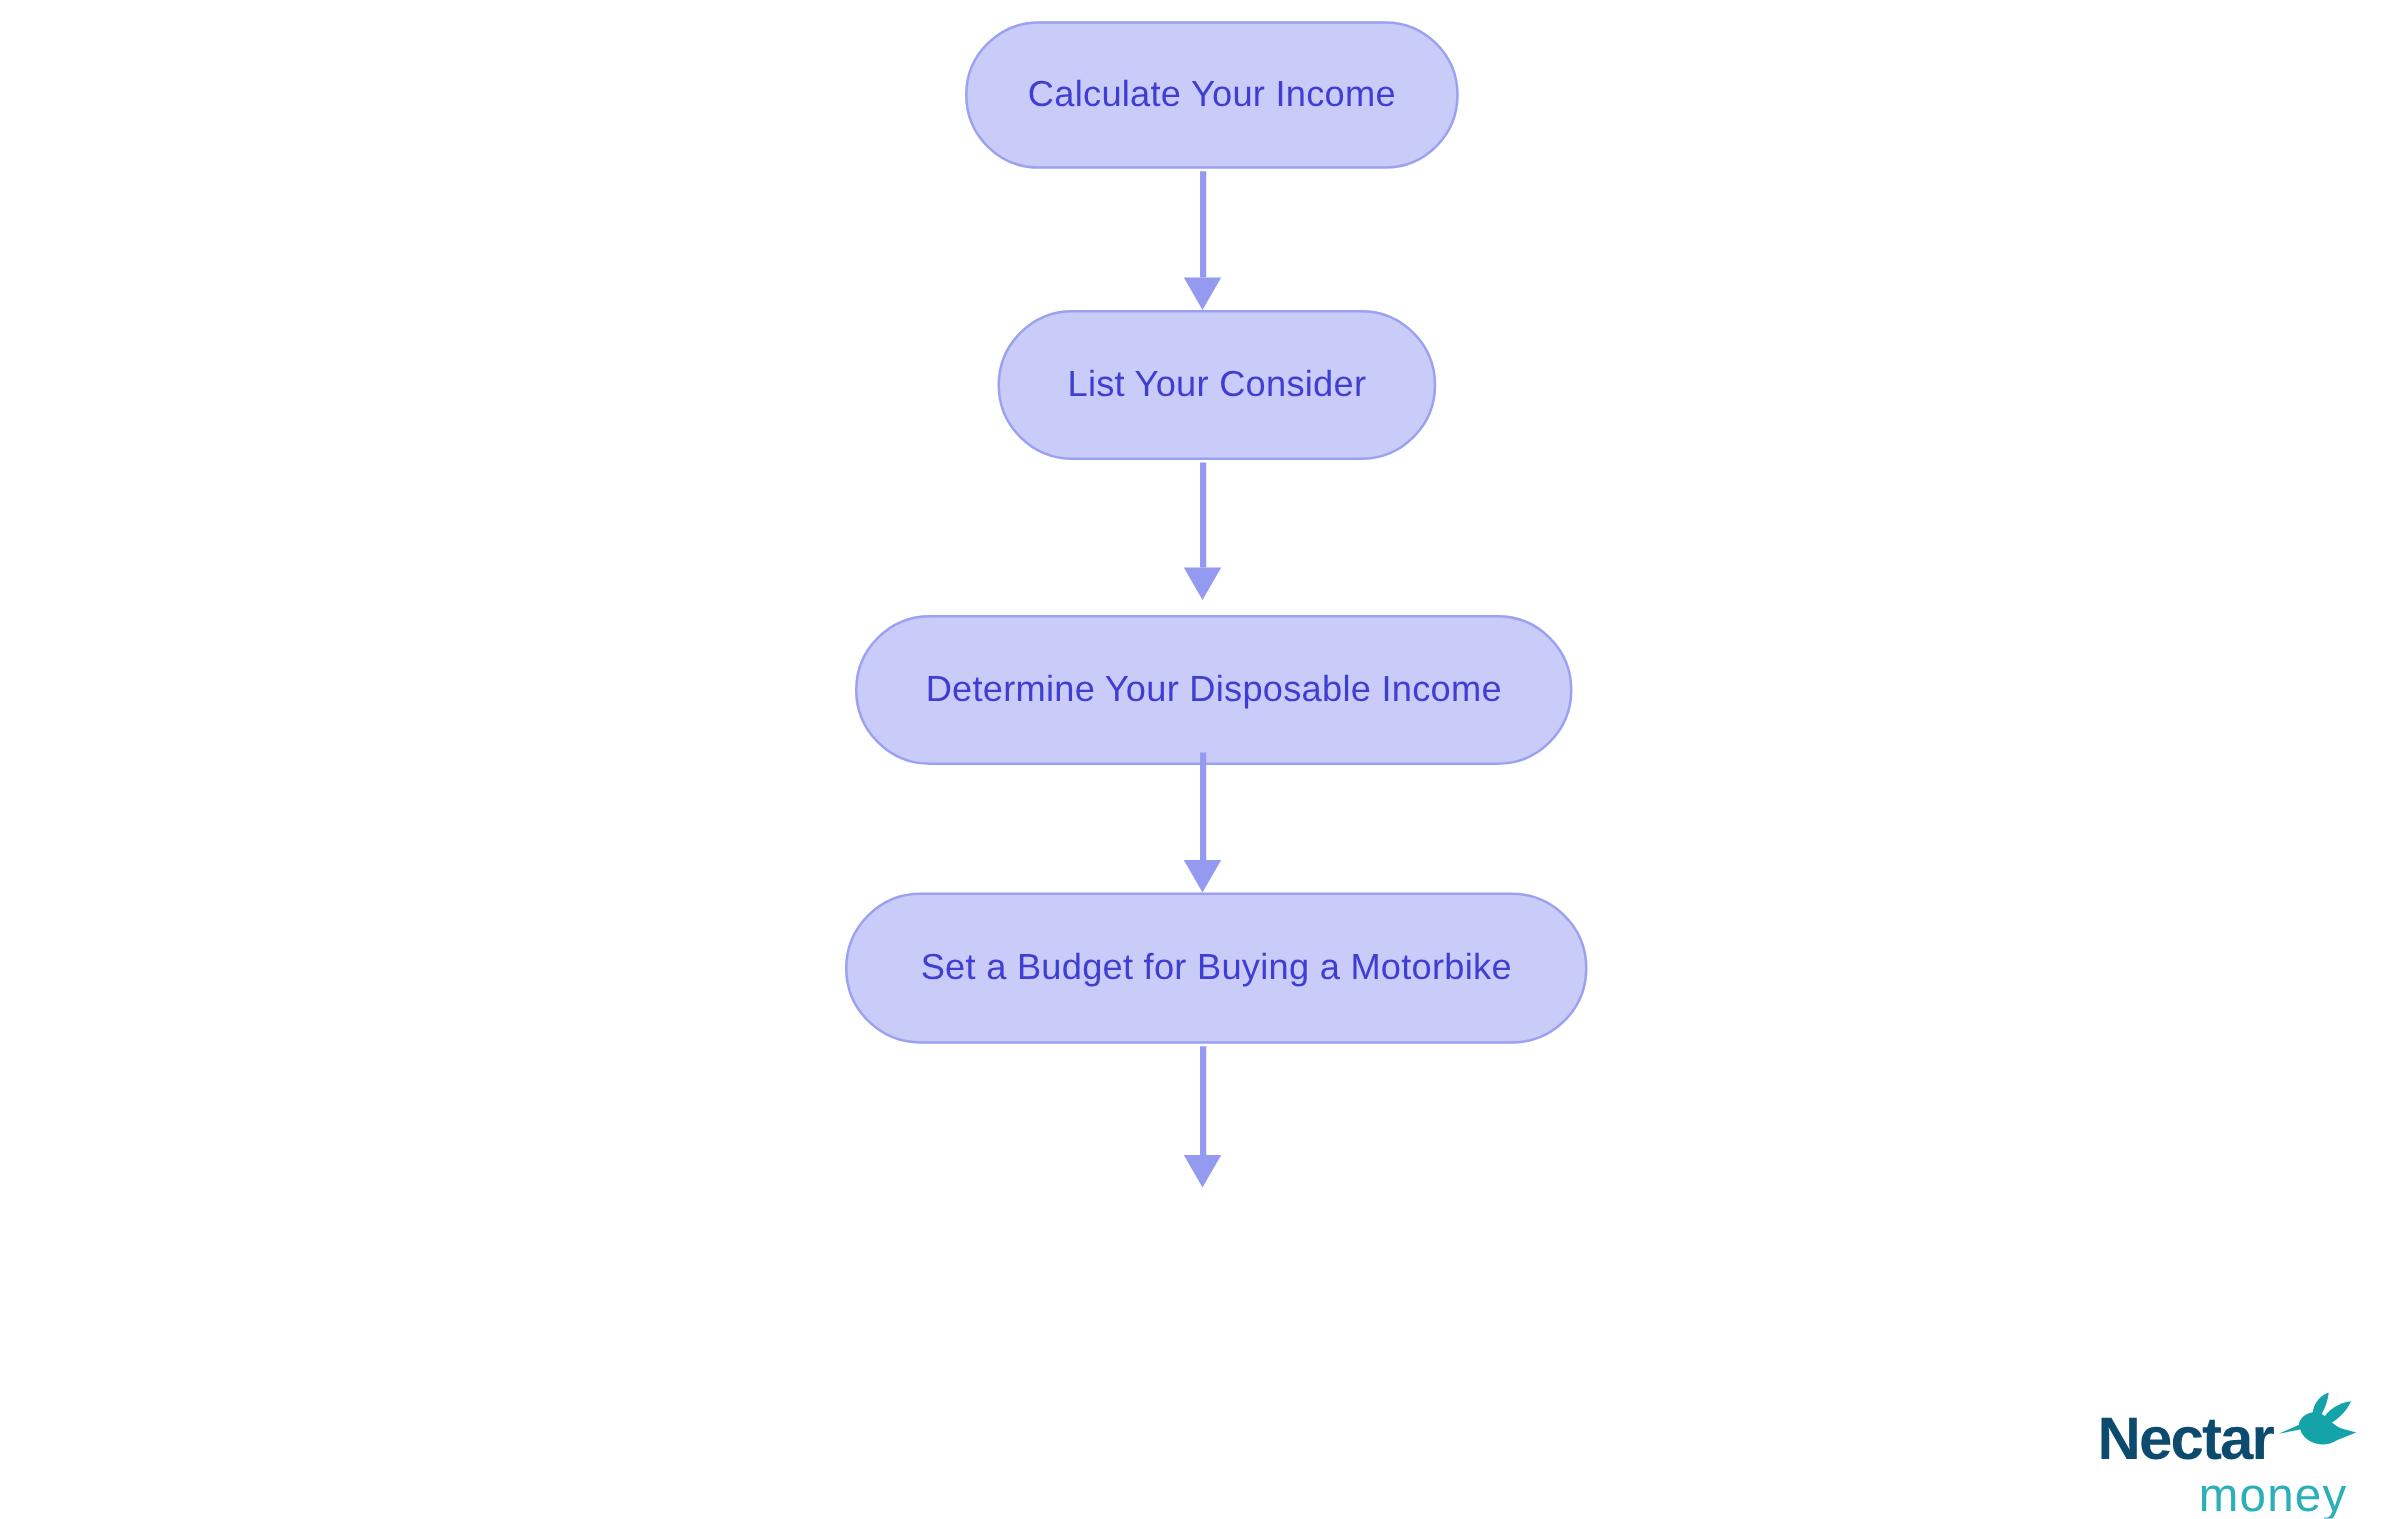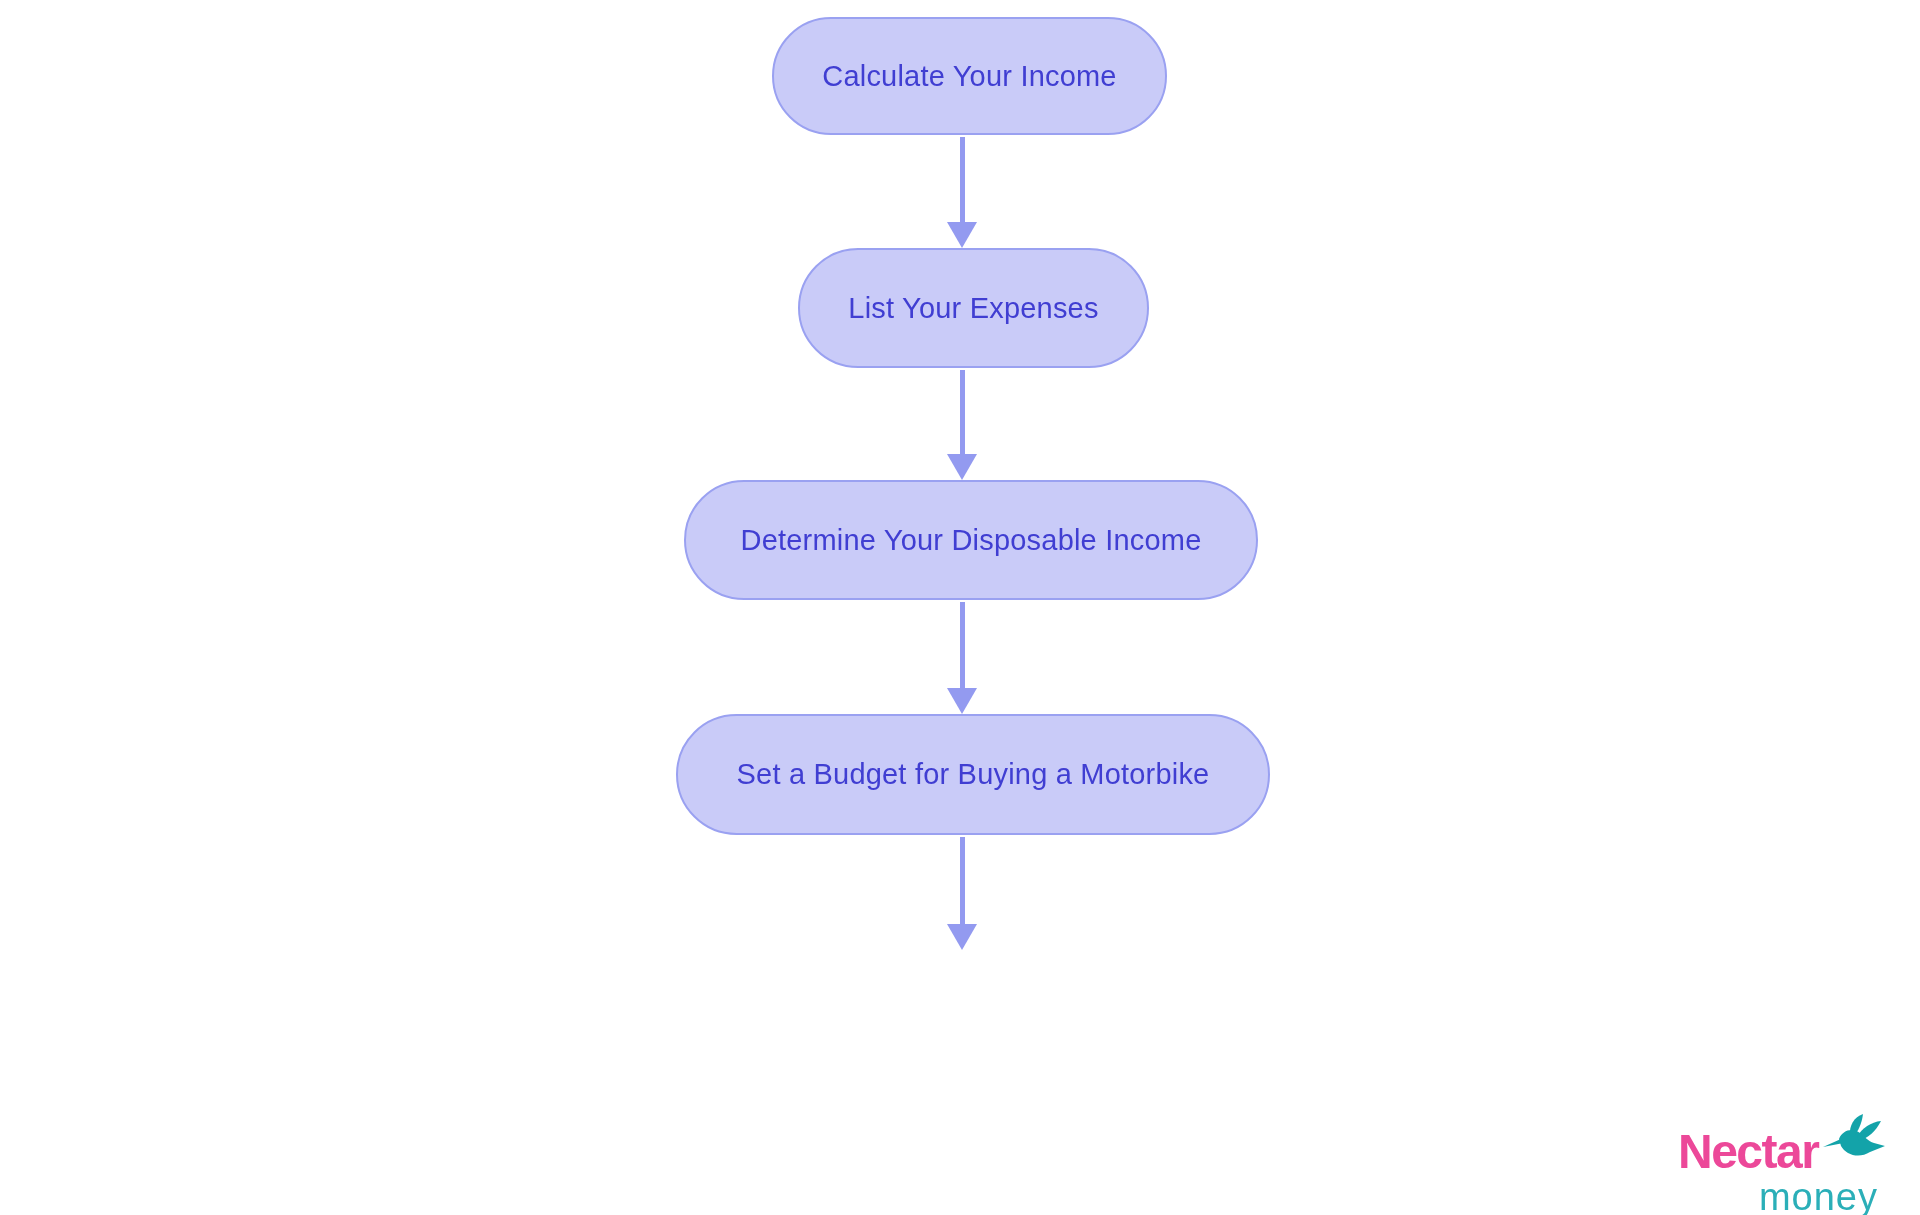--- a/index.html
+++ b/index.html
@@ -23,21 +23,21 @@
     display: flex;
     align-items: center;
     justify-content: center;
     color: #403ed2;
     font-size: 29px;
     letter-spacing: 0.2px;
     text-align: center;
   }
   .n1 { left: 772px; top: 17px;  width: 395px; height: 118px; }
   .n2 { left: 798px; top: 248px; width: 351px; height: 120px; }
-  .n3 { left: 684px; top: 480px; width: 574px; height: 120px; }
+  .n3 { left: 684px; top: 492px; width: 574px; height: 120px; }
   .n4 { left: 676px; top: 714px; width: 594px; height: 121px; text-align: right; }
   .n5 { left: 772px; top: 950px; width: 400px; height: 127px; }
 
   
   .arrow {
     position: absolute;
     width: 30px;
     display: flex;
     flex-direction: column;
     align-items: center;
@@ -70,21 +70,21 @@
     position: relative;
     height: 58px;
   }
   .logo .brand {
     position: absolute;
     left: 0;
     top: 4px;
     font-size: 48px;
     font-weight: bold;
     letter-spacing: -1.5px;
-    color: #ec4899;
+    color: #0c4a6e;
   }
   .logo .bird {
     position: absolute;
     left: 144px;
     top: -6px;
   }
   .logo .sub {
     margin-top: -2px;
     text-align: right;
     padding-right: 12px;
@@ -102,21 +102,21 @@
   <div class="node n1">
     <span>Calculate Your Income</span>
   </div>
 
   <div class="arrow a1">
     <div class="stem"></div>
     <div class="head"></div>
   </div>
 
   <div class="node n2">
-    <span>List Your Expenses</span>
+    <span>List Your Consider</span>
   </div>
 
   <div class="arrow a2">
     <div class="stem"></div>
     <div class="head"></div>
   </div>
 
   <div class="node n3">
     <span>Determine Your Disposable Income</span>
   </div>

